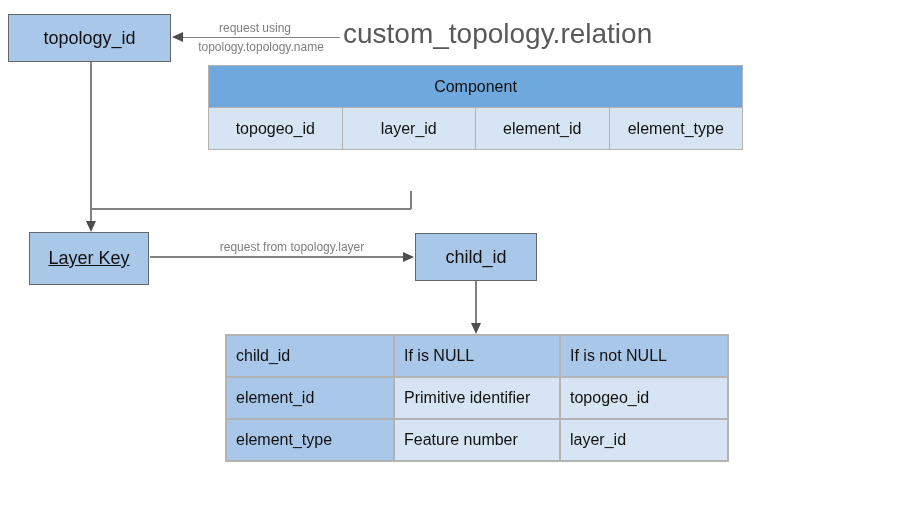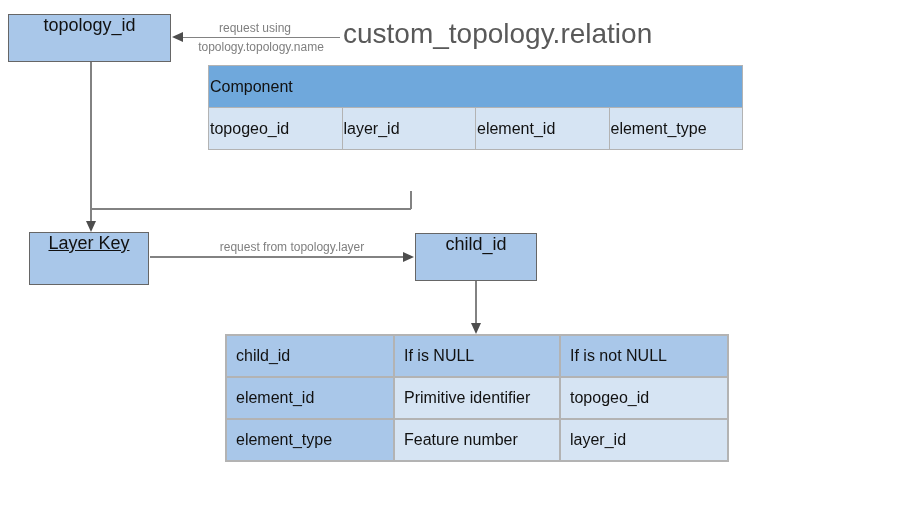--- a/index.html
+++ b/index.html
@@ -15,21 +15,21 @@
     --title-text:#595959;
     --caption-text:#666666;
     --cell-text:#111111;
   }
   html,body{margin:0;padding:0;background:#ffffff;}
   #canvas{
     position:relative;width:918px;height:511px;background:#ffffff;
     font-family:"Liberation Sans",sans-serif;overflow:hidden;
   }
   .node{
-    position:absolute;display:flex;align-items:flex-start;justify-content:center;
+    position:absolute;display:flex;align-items:center;justify-content:center;
     background:var(--node-fill);border:1px solid var(--node-border);
     font-size:18px;color:var(--cell-text);box-sizing:border-box;
   }
   .edge-label{
     position:absolute;font-size:12px;color:var(--label-text);
     text-align:center;white-space:nowrap;line-height:14px;
   }
   .line{position:absolute;background:var(--connector);}
   .arrow-left{
     position:absolute;width:0;height:0;
@@ -56,21 +56,21 @@
   }
   table.dtable{
     position:absolute;border-collapse:collapse;table-layout:fixed;
     font-size:16px;color:var(--cell-text);
   }
   table.dtable td{
     box-sizing:border-box;overflow:hidden;white-space:nowrap;
   }
   #component-table{left:208px;top:65px;width:535px;}
   #component-table td{
-    border:1.5px solid var(--table-border);height:42px;text-align:left;
+    border:1.5px solid var(--table-border);height:42px;text-align:center;
   }
   #interpretation-table{left:225px;top:334px;width:502px;}
   #interpretation-table td{
     border:2px solid var(--table-border);height:42px;text-align:left;
     padding-left:9px;
   }
   .bg-hdr{background:var(--header-blue);}
   .bg-mid{background:var(--mid-blue);}
   .bg-lit{background:var(--light-blue);}
 </style>

